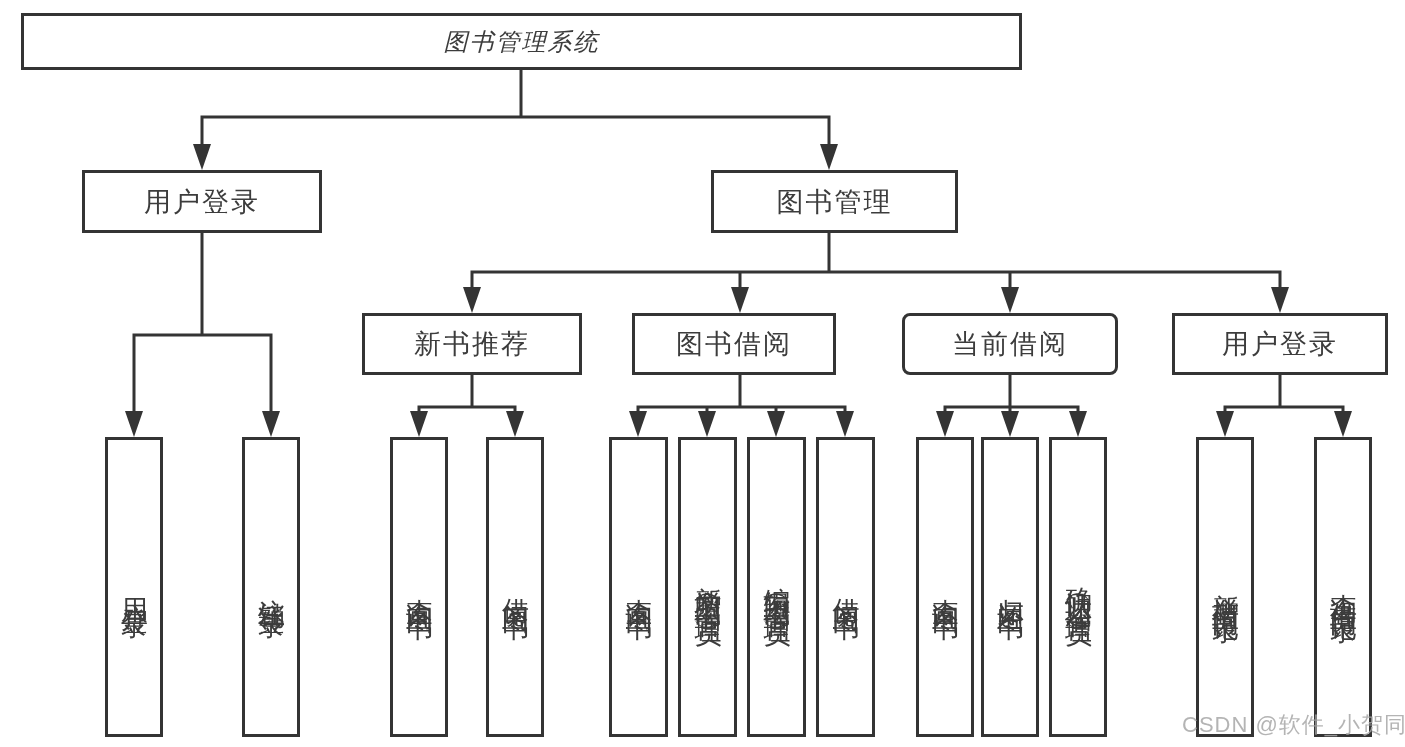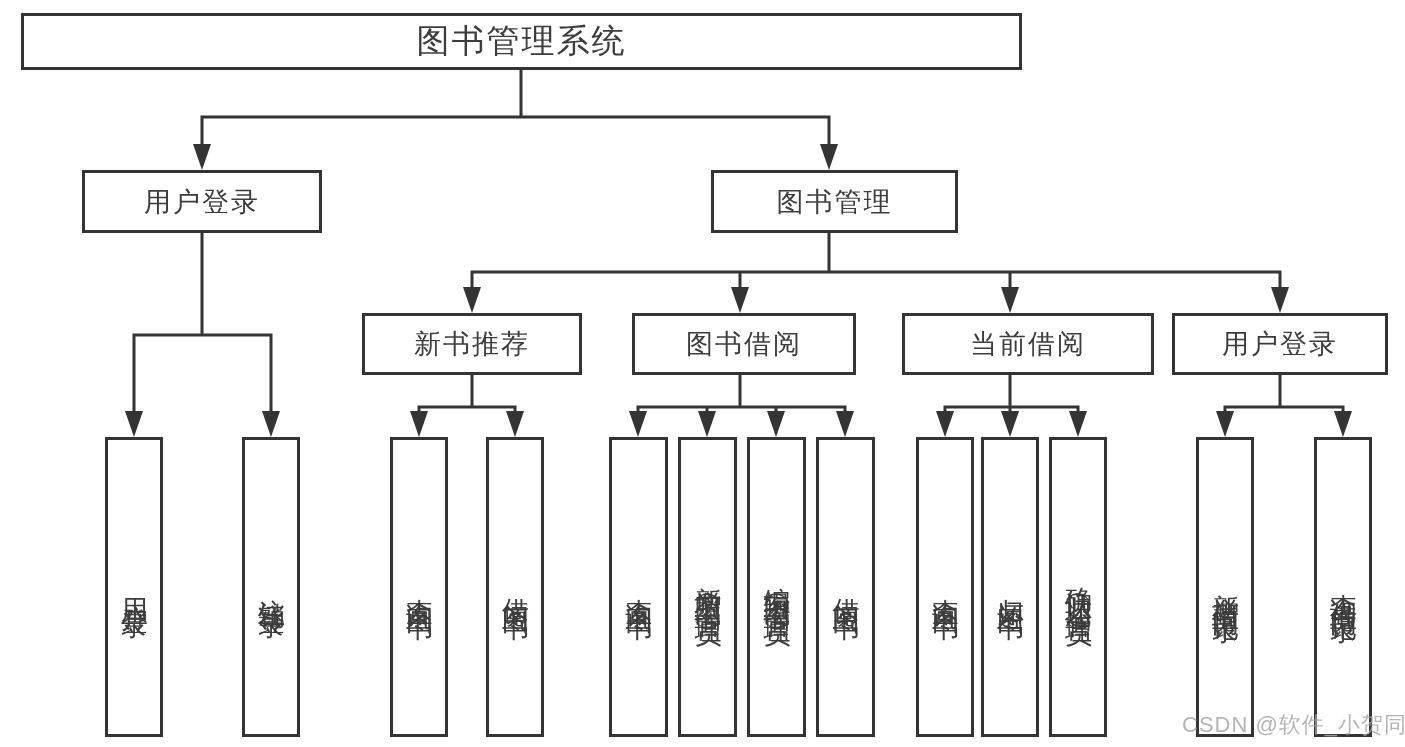--- a/index.html
+++ b/index.html
@@ -31,22 +31,23 @@
     align-items: center;
     justify-content: center;
     text-align: center;
   }
   .node.h .lbl {
     font-size: 27px;
     letter-spacing: 2px;
     white-space: nowrap;
   }
   .node.root .lbl {
-    font-size: 33px;
+    font-size: 24px;
     letter-spacing: 2px;
+    font-style: italic;
   }
   .node.v .lbl {
     writing-mode: vertical-rl;
     text-orientation: mixed;
     font-size: 27px;
     letter-spacing: 5px;
     line-height: 1;
     white-space: nowrap;
   }
   .watermark {
@@ -120,24 +121,24 @@
   <div class="node h" style="left:82px; top:170px; width:240px; height:63px;">
     <span class="lbl">用户登录</span>
   </div>
   <div class="node h" style="left:711px; top:170px; width:247px; height:63px;">
     <span class="lbl">图书管理</span>
   </div>
 
   <div class="node h" style="left:362px; top:313px; width:220px; height:62px;">
     <span class="lbl">新书推荐</span>
   </div>
-  <div class="node h" style="left:632px; top:313px; width:224px; height:62px;">
+  <div class="node h" style="left:632px; top:313px; width:204px; height:62px;">
     <span class="lbl">图书借阅</span>
   </div>
-  <div class="node h" style="left:902px; top:313px; width:252px; height:62px;">
+  <div class="node h" style="left:902px; top:313px; width:216px; height:62px;border-radius:8px;">
     <span class="lbl">当前借阅</span>
   </div>
   <div class="node h" style="left:1172px; top:313px; width:216px; height:62px;">
     <span class="lbl">用户登录</span>
   </div>
 
   <div class="node v" style="left:105px; top:437px; width:58px; height:300px;">
     <span class="lbl">用户登录</span>
   </div>
   <div class="node v" style="left:242px; top:437px; width:58px; height:300px;">

